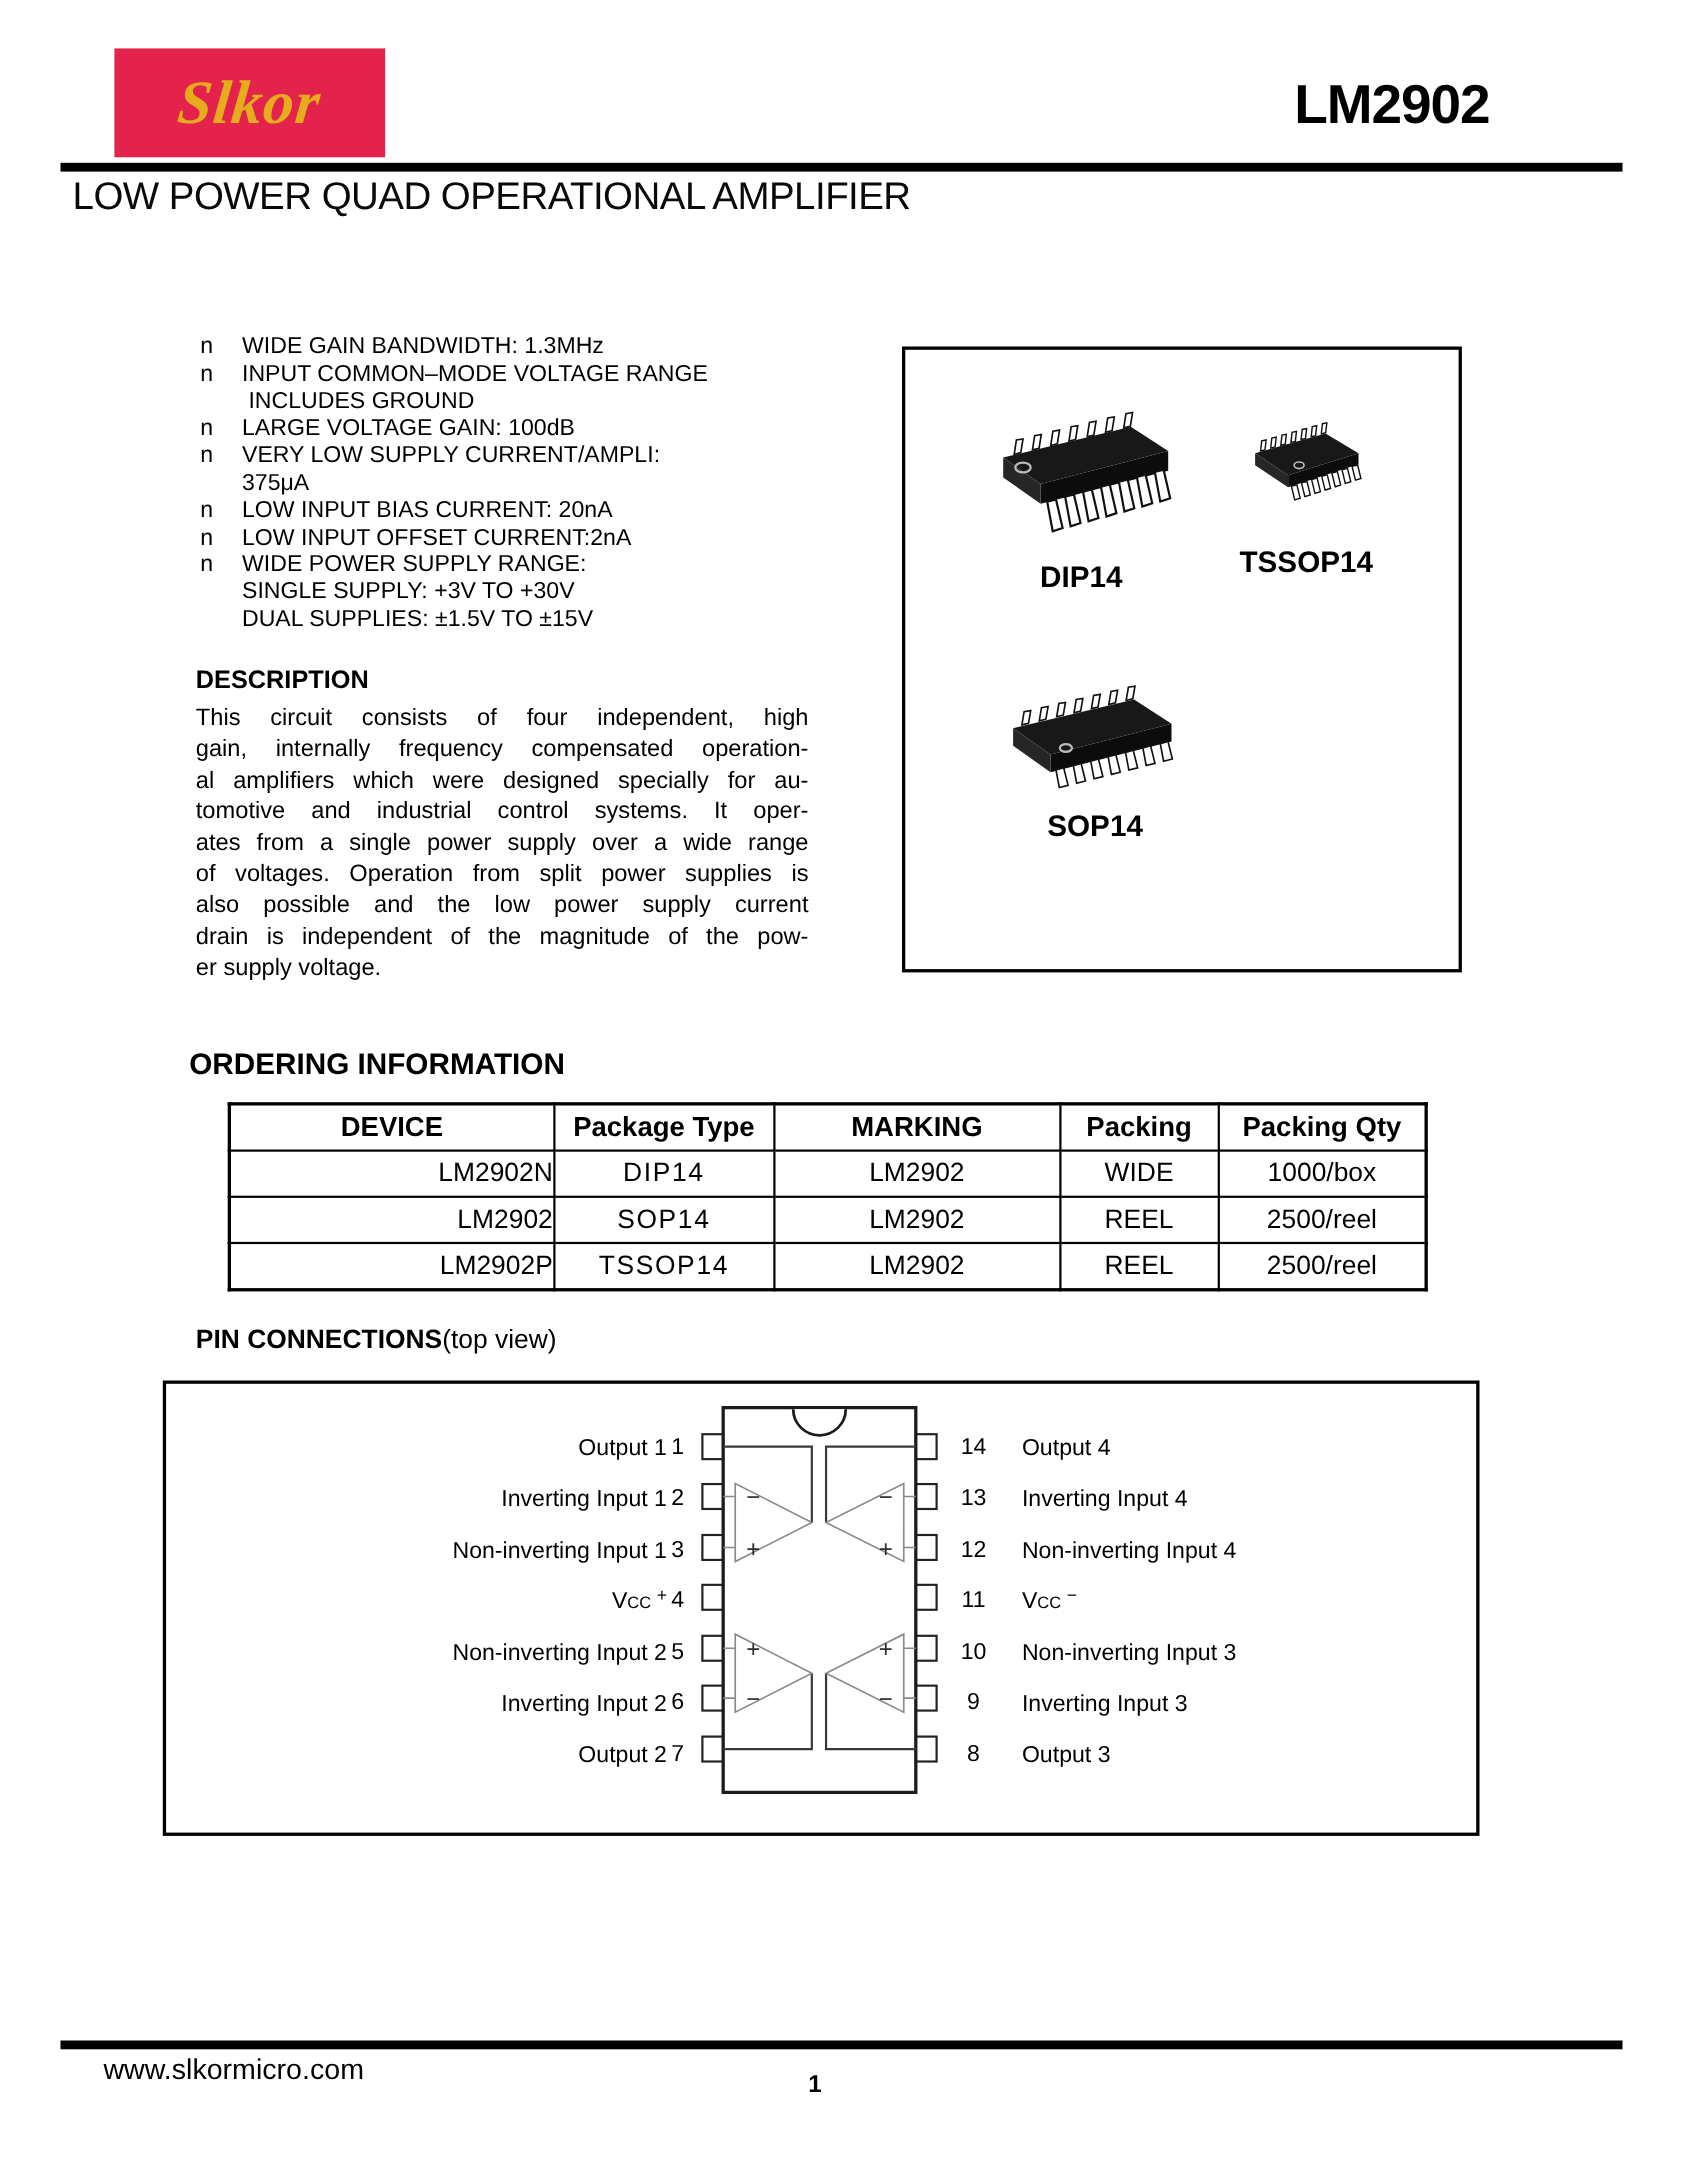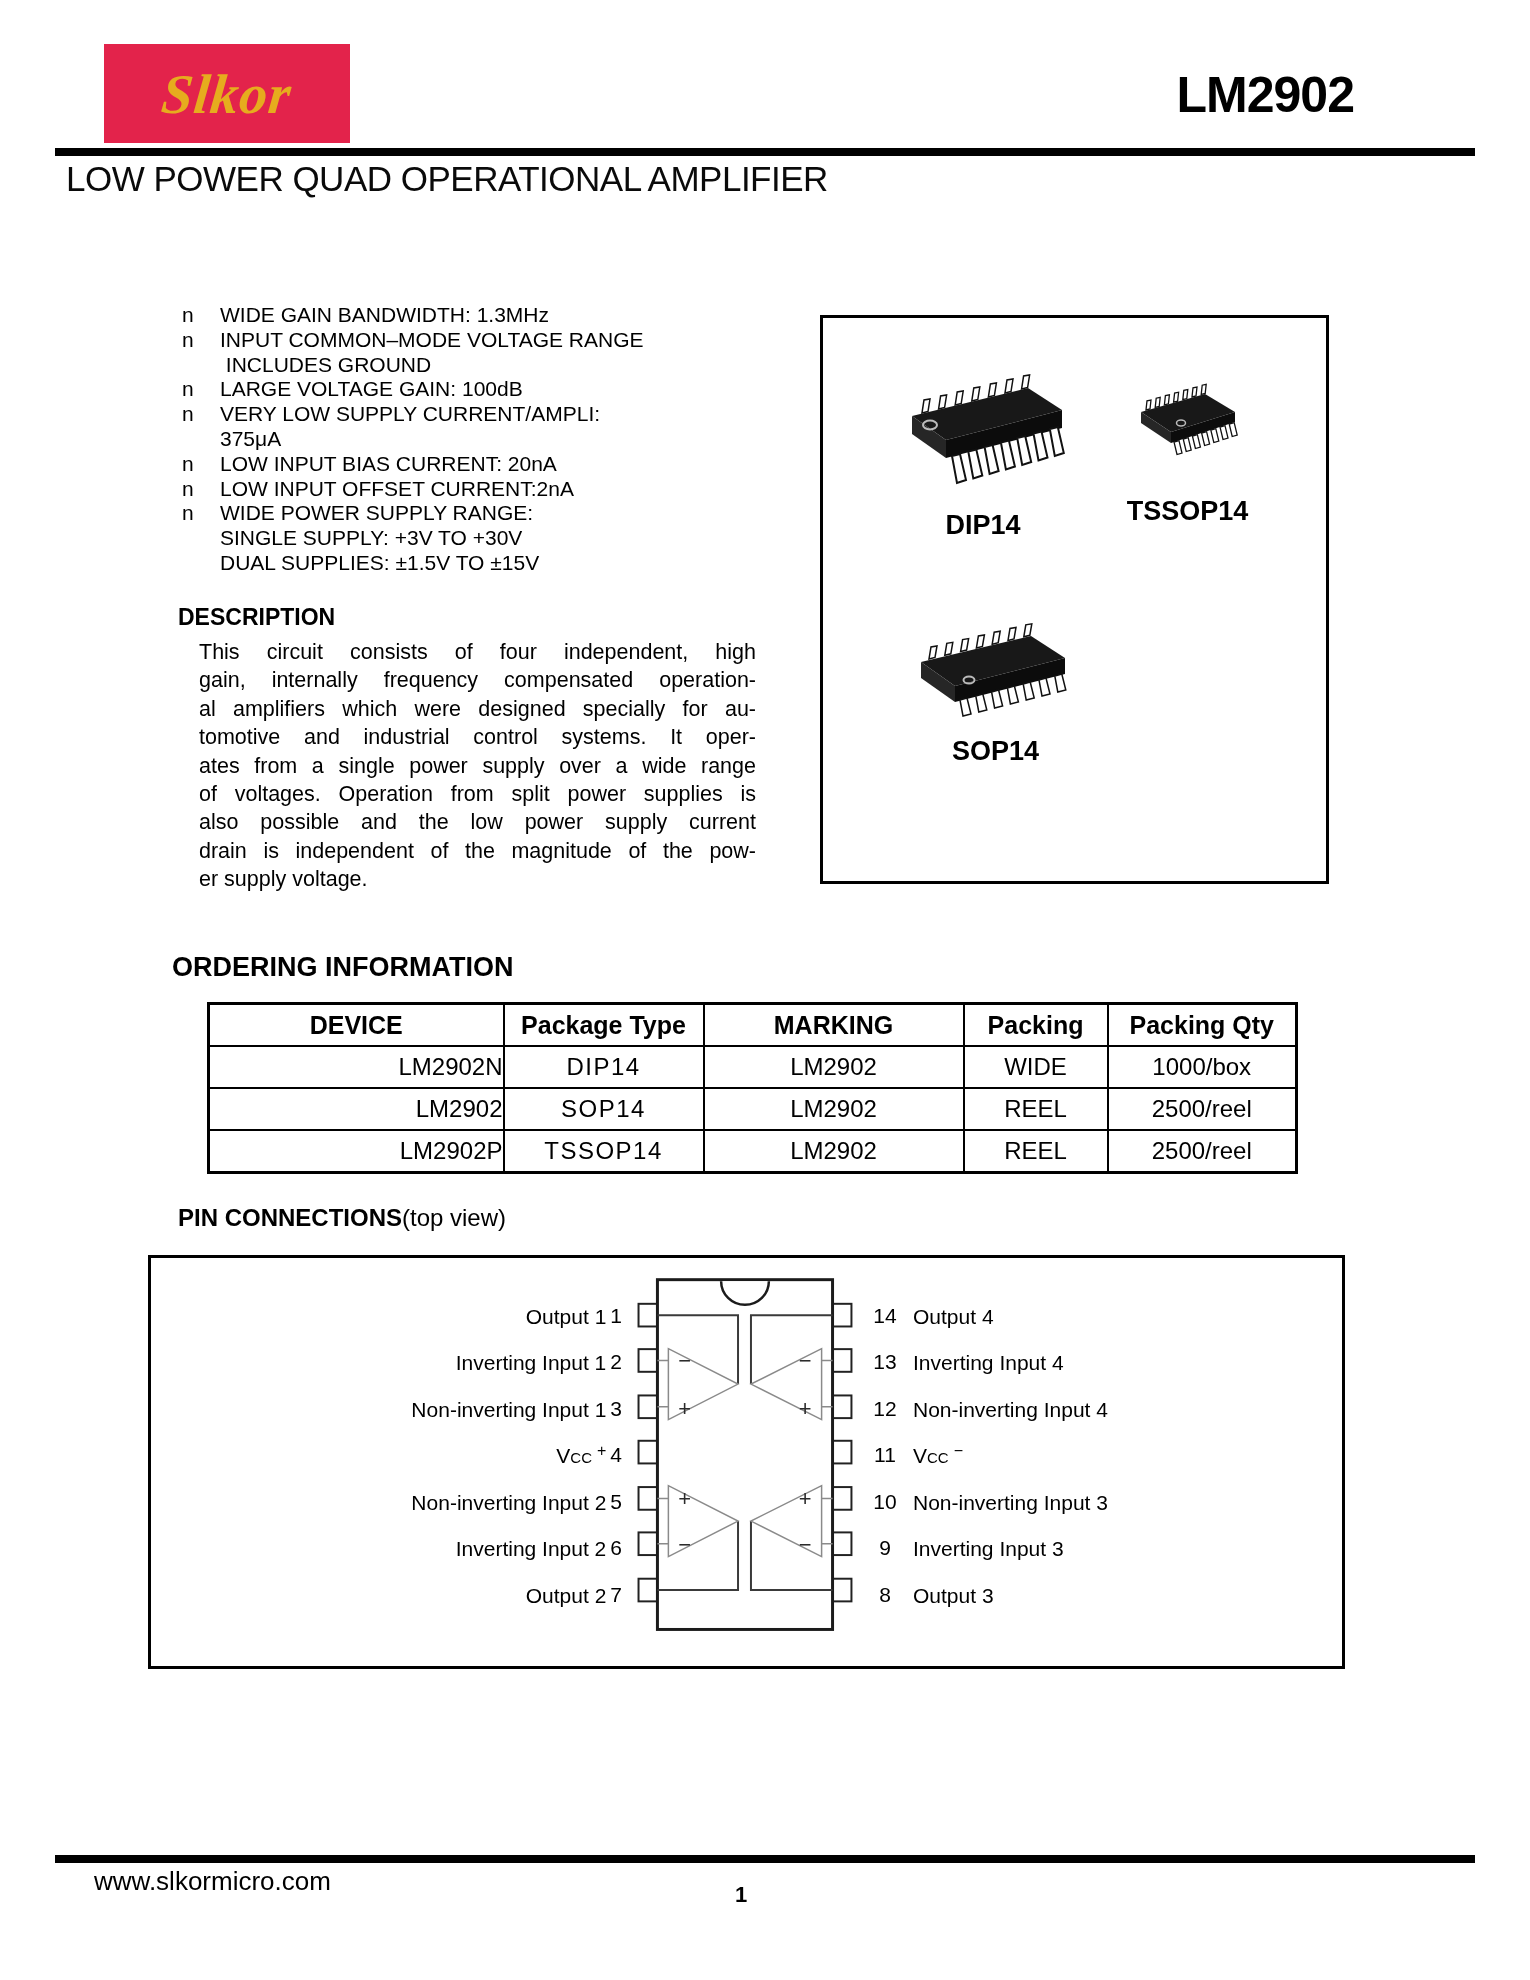--- a/index.html
+++ b/index.html
@@ -25,39 +25,39 @@
   .pkg-label{position:absolute;font-size:27px;font-weight:bold;text-align:center;}
   .pkg-label.dip-l{left:70px;top:192px;width:180px;}
   .pkg-label.tssop-l{left:272px;top:178px;width:185px;}
   .pkg-label.sop-l{left:80px;top:418px;width:185px;}
   .pkg{position:absolute;}
   .pkg.dip{left:55px;top:50px;}
   .pkg.tssop{left:290px;top:60px;}
   .pkg.sop{left:68px;top:300px;}
   
   .desc-h{position:absolute;left:178px;top:604px;font-size:23px;font-weight:bold;}
-  .desc{position:absolute;left:178px;top:638px;width:557px;margin-left:21px;}
+  .desc{position:absolute;left:178px;top:638px;width:557px;}
   .desc-line{font-size:21.5px;line-height:28.4px;text-align:justify;text-align-last:justify;}
   .desc-line.last{text-align-last:left;}
   
   .ord-h{position:absolute;left:172px;top:952px;font-size:27px;font-weight:bold;}
   table.ord{position:absolute;left:207px;top:1002px;border-collapse:collapse;border:3px solid #000;}
   table.ord th,table.ord td{border:2px solid #000;padding:0;}
   table.ord th{height:40px;font-size:25px;font-weight:bold;text-align:center;}
   table.ord td{height:40px;font-size:24px;text-align:center;}
   table.ord td.dev{text-align:right;padding-left:16px;}
   table.ord td.pkg-t{letter-spacing:1.5px;}
   
   .pin-h{position:absolute;left:178px;top:1204px;font-size:24px;text-align:right;}
   .pin-h .b{font-weight:bold;}
   .pin-box{position:absolute;left:148px;top:1255px;width:1191px;height:408px;border:3px solid #000;}
   .pin-svg{position:absolute;left:0;top:0;width:1185px;height:402px;}
   .pinrow{position:absolute;display:flex;align-items:center;height:26px;font-size:21px;white-space:nowrap;}
   .pinrow.l{left:0;width:471px;justify-content:flex-end;gap:4px;}
-  .pinrow.r{left:716px;gap:10px;}
+  .pinrow.r{left:716px;gap:26px;}
   .pin-num-r{width:36px;text-align:center;}
   .cc{font-size:15px;}
   .sup{font-size:16px;vertical-align:7px;margin-left:5px;}
   .sup:empty,.cc:empty{margin:0;}
   
   .footer-url{position:absolute;left:94px;top:1866px;font-size:26px;}
   .page-num{position:absolute;left:691px;top:1882px;width:100px;text-align:center;
         font-size:22px;font-weight:bold;}
 </style>
 </head>

